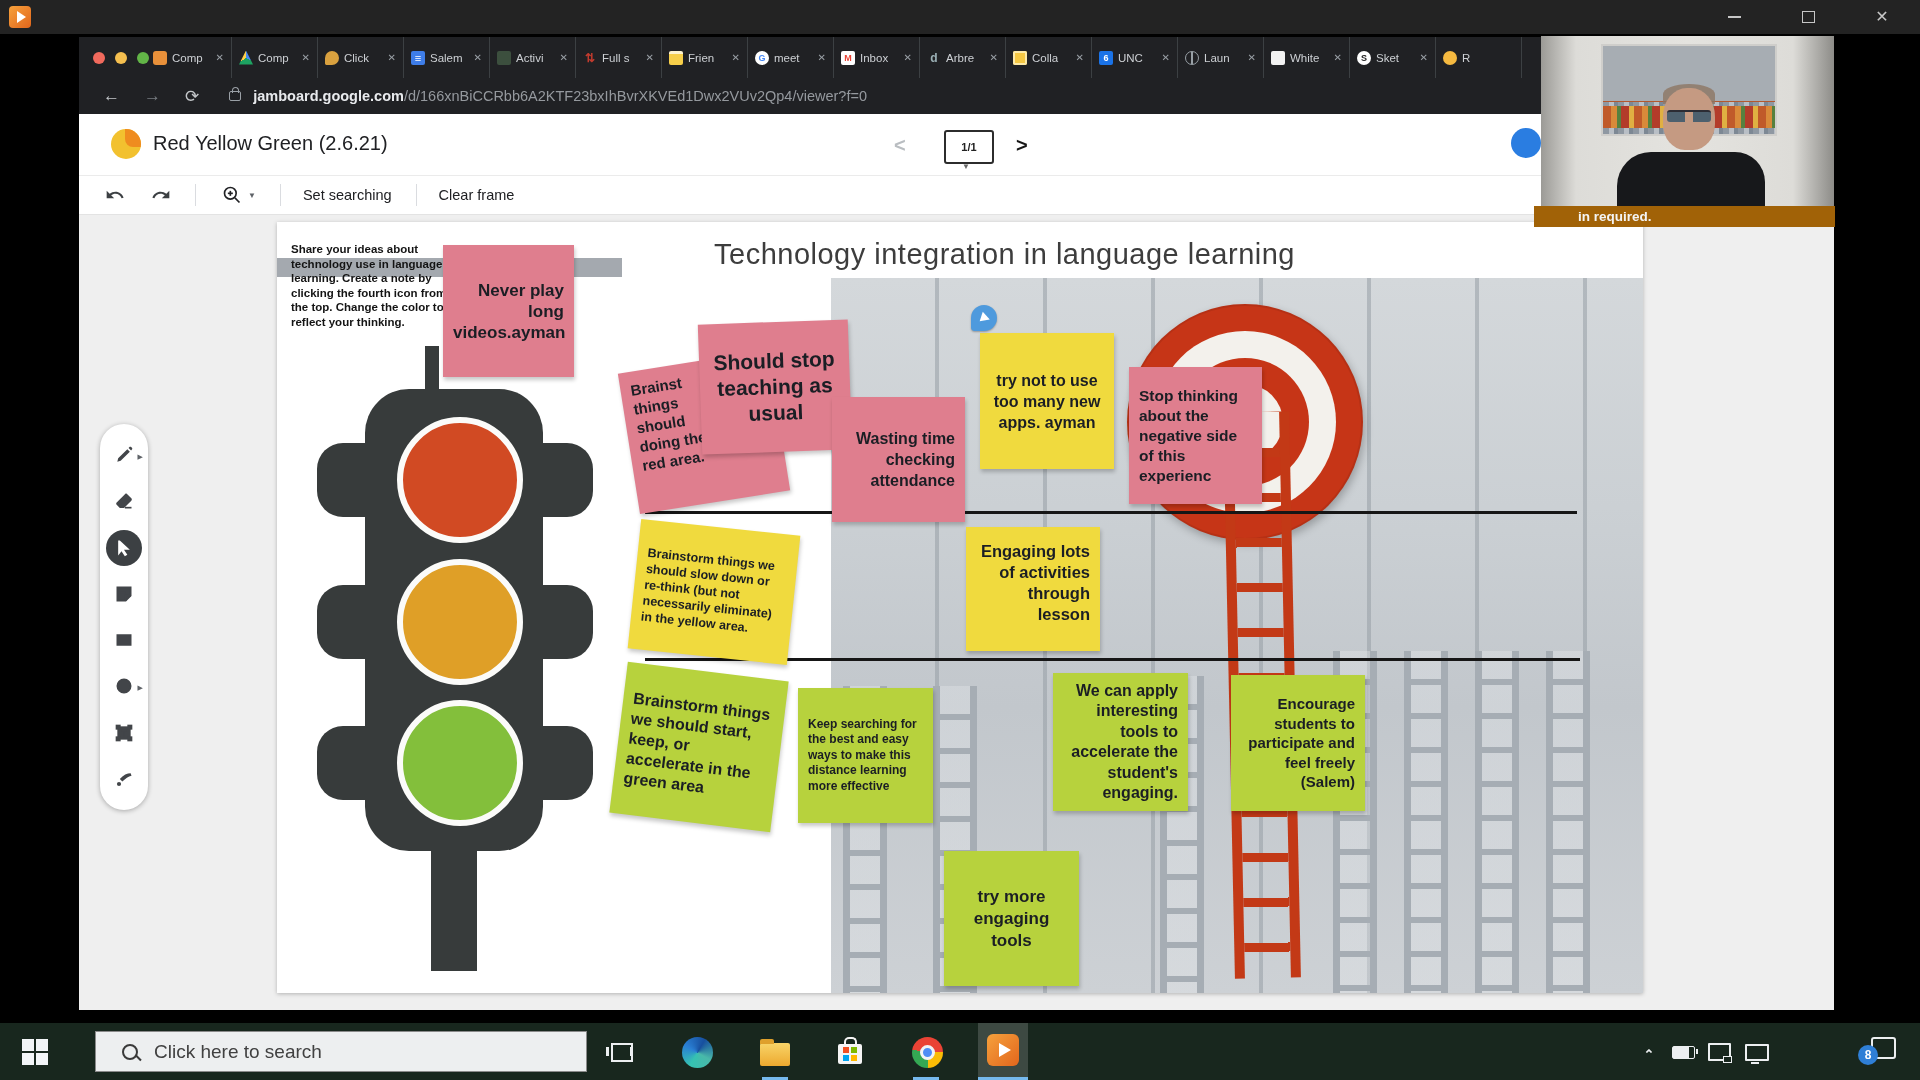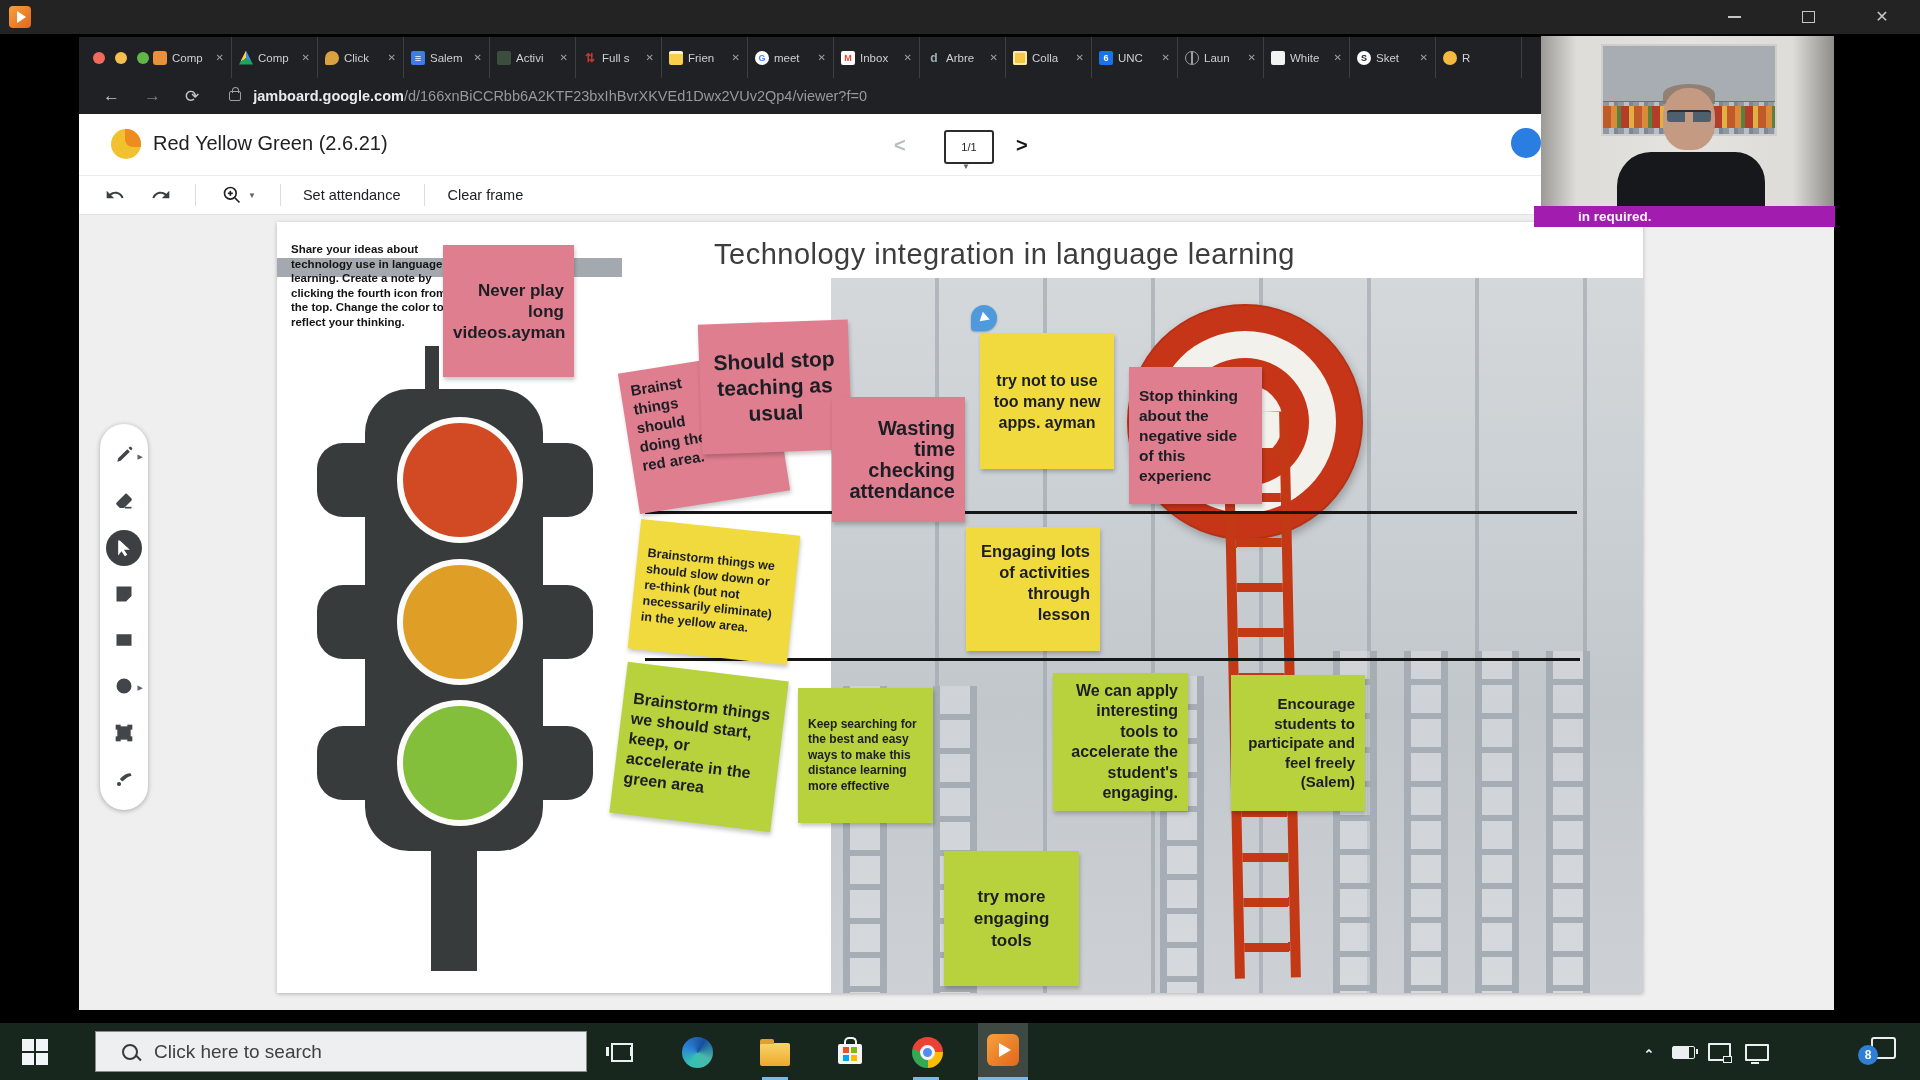--- a/index.html
+++ b/index.html
@@ -55,21 +55,21 @@
   .url-path{color:#95999e;}
 
   
   .jam{position:absolute;left:0;top:77px;width:100%;height:896px;background:#fff;}
   .jam-header{position:absolute;left:0;top:0;width:100%;height:61px;background:#fff;border-bottom:1px solid #ebebeb;}
   .jam-logo{position:absolute;left:32px;top:15px;width:30px;height:30px;border-radius:50%;background:#f2c12f;overflow:hidden;}
   .jam-logo::after{content:"";position:absolute;right:0;top:0;width:16px;height:18px;background:#ef8c1f;border-radius:0 6px 0 8px;}
   .jam-title{position:absolute;left:74px;top:18px;font-size:20px;color:#202124;}
   .frame-nav{position:absolute;left:815px;top:8px;width:220px;height:48px;}
   .fn-prev{position:absolute;left:0;top:12px;font-size:20px;color:#b9bdc1;font-weight:bold;}
-  .fn-frame{position:absolute;left:50px;top:8px;width:46px;height:30px;border:2.5px solid #2c2c2c;border-radius:3px;background:#fff;display:flex;align-items:center;justify-content:center;font-size:11px;font-weight:normal;color:#222;}
+  .fn-frame{position:absolute;left:50px;top:8px;width:46px;height:30px;border:2.5px solid #2c2c2c;border-radius:3px;background:#fff;display:flex;align-items:center;justify-content:center;font-size:11px;font-weight:bold;color:#222;}
   .fn-shadow{position:absolute;left:58px;top:1px;width:46px;height:30px;border:2.5px solid #2c2c2c;border-radius:3px;z-index:-1;}
   .fn-caret{position:absolute;left:68px;top:40px;font-size:8px;color:#666;}
   .fn-next{position:absolute;left:122px;top:12px;font-size:20px;color:#161616;font-weight:bold;}
   .jam-avatar{position:absolute;left:1432px;top:14px;width:30px;height:30px;border-radius:50%;background:#2a7de1;}
   .jam-toolbar{position:absolute;left:0;top:62px;width:100%;height:38px;border-bottom:1px solid #e3e3e3;display:flex;align-items:center;}
   .tb-ic{color:#3c4043;margin-left:26px;display:flex;align-items:center;}
   .tb-divider{width:1px;height:22px;background:#dadce0;margin-left:24px;}
   .tb-label{margin-left:22px;font-size:14.5px;color:#202124;}
   .tb-caret{font-size:8px;color:#5f6368;margin-left:6px;}
 
@@ -132,21 +132,21 @@
         box-shadow:1px 3px 4px rgba(0,0,0,.22);display:flex;align-items:center;}
   .note-red{background:#df7e8e;}
   .note-yellow{background:#f0da3e;}
   .note-green{background:#b7d23d;}
   .nt{width:100%;}
   .ta-r{text-align:right;}.ta-c{text-align:center;}.ta-l{text-align:left;}
   .n0{left:166px;top:23px;width:131px;height:132px;font-size:17px;line-height:21px;}
   .n1{left:351px;top:139px;width:152px;height:142px;transform:rotate(-9deg);font-size:15px;line-height:19px;z-index:4;align-items:flex-start;}
   .n1 .nt{width:84px;}
   .n2{left:423px;top:100px;width:150px;height:130px;transform:rotate(-2deg);font-size:21px;line-height:26px;z-index:5;}
-  .n3{left:555px;top:175px;width:133px;height:125px;font-size:20px;line-height:21px;}
+  .n3{left:555px;top:175px;width:133px;height:125px;font-size:16px;line-height:21px;}
   .n4{left:703px;top:111px;width:134px;height:136px;font-size:16px;line-height:21px;}
   .n5{left:852px;top:145px;width:133px;height:137px;font-size:15.5px;line-height:20px;}
   .n6{left:357px;top:305px;width:160px;height:130px;transform:rotate(6deg);font-size:12.5px;line-height:16px;}
   .n7{left:535px;top:297px;width:134px;height:128px;font-size:13px;line-height:16.5px;align-items:flex-start;padding-top:14px;}
   .n8{left:689px;top:305px;width:134px;height:124px;font-size:16.5px;line-height:21px;align-items:flex-start;padding-top:14px;}
   .n9{left:341px;top:449px;width:162px;height:152px;transform:rotate(7deg);font-size:16px;line-height:20px;}
   .n10{left:521px;top:466px;width:135px;height:135px;font-size:12px;line-height:15.5px;}
   .n11{left:776px;top:451px;width:135px;height:138px;font-size:16px;line-height:20.5px;}
   .n12{left:954px;top:453px;width:134px;height:136px;font-size:15px;line-height:19.5px;}
   .n13{left:667px;top:629px;width:135px;height:135px;font-size:17px;line-height:22px;}
@@ -157,21 +157,21 @@
   .painting{position:absolute;left:62px;top:10px;width:172px;height:88px;background:
         linear-gradient(180deg,#a7adb3 0 62%,#b3582f 62% 64%,transparent 64%),
         repeating-linear-gradient(90deg,#8f98a2 0 6px,#b9bfc6 6px 11px,#7d8894 11px 15px);box-shadow:0 0 0 2px #cfcecb;}
   .painting::after{content:"";position:absolute;left:0;bottom:6px;width:100%;height:22px;
         background:repeating-linear-gradient(90deg,#c05a2a 0 8px,#d98a3a 8px 14px,#57813f 14px 18px,#b33c2a 18px 26px,#e0b042 26px 31px);}
   .person-body{position:absolute;left:76px;top:116px;width:148px;height:58px;background:#17181b;border-radius:34px 30px 0 0;}
   .person-head{position:absolute;left:122px;top:52px;width:52px;height:62px;background:#c59a82;border-radius:46% 46% 42% 42%;}
   .person-hair{position:absolute;left:122px;top:48px;width:52px;height:20px;background:#8d7663;border-radius:50% 50% 0 0;opacity:.8;}
   .person-glasses{position:absolute;left:126px;top:74px;width:44px;height:10px;border-top:2px solid #2c2c34;
         background:linear-gradient(90deg,#4d606e 0 42%,transparent 42% 58%,#4d606e 58%);border-radius:3px;}
-  .caption-bar{position:absolute;left:1534px;top:206px;width:301px;height:21px;background:#a21caf;z-index:10;display:flex;align-items:center;}
+  .caption-bar{position:absolute;left:1534px;top:206px;width:301px;height:21px;background:#a16207;z-index:10;display:flex;align-items:center;}
   .caption-text{margin-left:44px;font-size:13.5px;font-weight:bold;color:#f4f4f4;}
 
   
   .taskbar{position:absolute;left:0;top:1023px;width:1920px;height:57px;background:#18271e;z-index:20;}
   .start{position:absolute;left:22px;top:16px;width:26px;height:26px;display:grid;grid-template-columns:12px 12px;grid-template-rows:12px 12px;gap:2px;}
   .start div{background:#f2f5f7;}
   .searchbox{position:absolute;left:95px;top:8px;width:492px;height:41px;background:#edeff0;border:1px solid #8a8a8a;box-sizing:border-box;display:flex;align-items:center;}
   .mag{width:12px;height:12px;border:2px solid #3a3a3a;border-radius:50%;margin-left:26px;position:relative;}
   .mag::after{content:"";position:absolute;left:11px;top:11px;width:7px;height:2px;background:#3a3a3a;transform:rotate(45deg);}
   .search-text{margin-left:16px;font-size:19px;color:#414141;}
@@ -349,21 +349,21 @@
         <span class="tb-ic">
           <svg width="20" height="20" viewBox="0 0 24 24" fill="none" stroke="#202124" stroke-width="2">
               <circle cx="10" cy="10" r="7"></circle>
               <line x1="15.5" y1="15.5" x2="21" y2="21"></line>
               <line x1="7" y1="10" x2="13" y2="10"></line>
               <line x1="10" y1="7" x2="10" y2="13"></line>
             </svg>
         </span>
         <span class="tb-caret">▼</span>
         <span class="tb-divider"></span>
-        <span class="tb-label">Set attendance</span>
+        <span class="tb-label">Set searching</span>
         <span class="tb-divider"></span>
         <span class="tb-label">Clear frame</span>
       </div>
       <div class="jam-content"></div>
     </div>
   </div>
 
   <div class="palette">
     <div class="tool">
       <svg viewBox="0 0 24 24">

